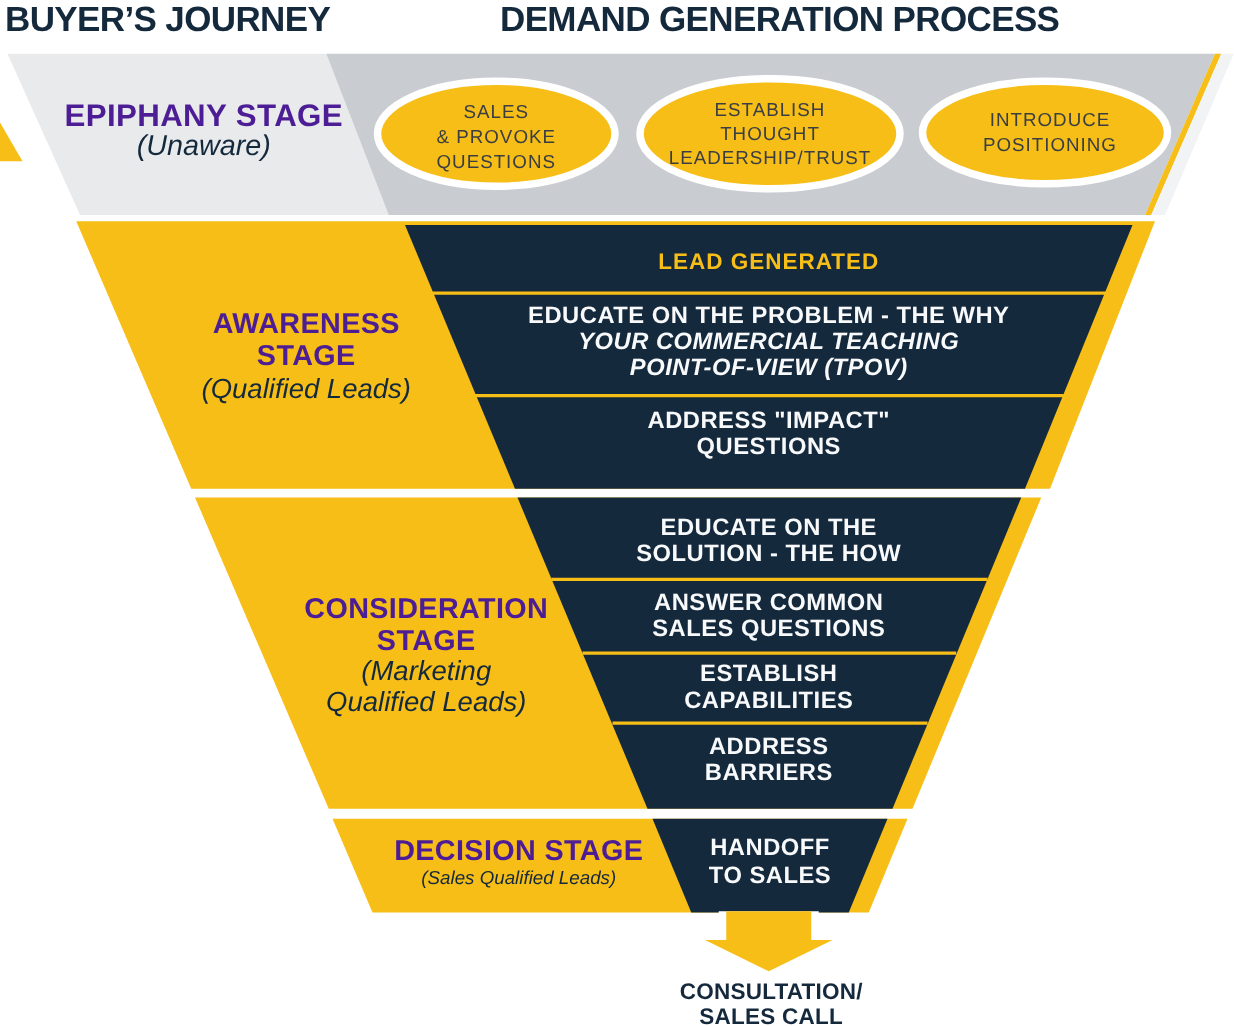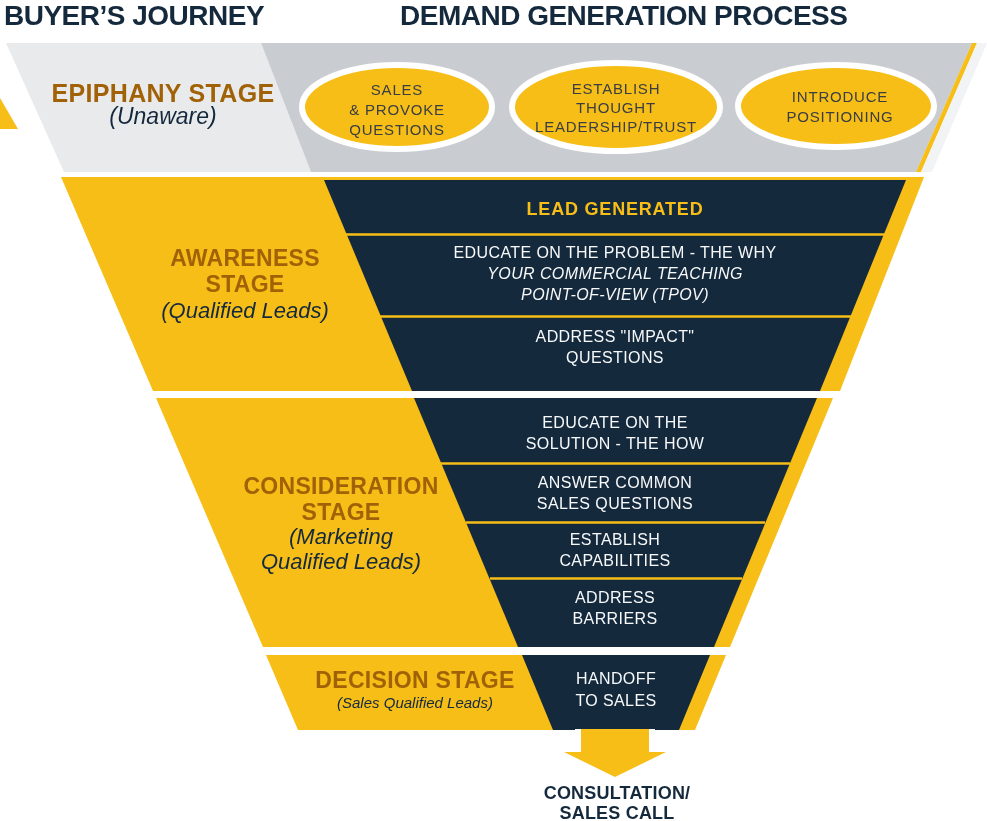--- a/index.html
+++ b/index.html
@@ -4,25 +4,25 @@
 <style>
   html,body{margin:0;padding:0;background:#fff;}
   .root{
     position:relative;width:987px;height:821px;overflow:hidden;
     font-family:"Liberation Sans",sans-serif;background:#fff;padding-left:24px;
   }
   .root svg{position:absolute;left:0;top:0;}
   .t{position:absolute;text-align:center;}
   .nowrap{white-space:nowrap;}
   .hdr{font-weight:700;font-size:28px;letter-spacing:-0.5px;color:#15293D;top:0;}
-  .stage-bold{font-weight:700;font-size:23px;letter-spacing:0.3px;color:#a16207;line-height:26px;}
+  .stage-bold{font-weight:700;font-size:23px;letter-spacing:0.3px;color:#4c1d95;line-height:26px;}
   .stage-ital{font-style:italic;font-size:22px;color:#15293D;line-height:25px;}
   .oval-text{font-size:15px;letter-spacing:0.8px;color:#3A3E43;line-height:20px;}
   .oval-text2{line-height:19px;}
-  .navy-body{font-size:16px;letter-spacing:0.4px;color:#F7F9FA;line-height:21px;}
+  .navy-body{font-size:19px;letter-spacing:0.4px;color:#F7F9FA;line-height:21px;font-weight:bold;}
   .lead{font-weight:700;font-size:18px;letter-spacing:0.8px;color:#F6BE17;}
   .ital{font-style:italic;}
   .handoff{line-height:22px;}
   .outcome{font-weight:700;font-size:18px;letter-spacing:0.2px;color:#15293D;line-height:20px;}
 </style>
 </head>
 <body>
 
 <div class="root">
 

